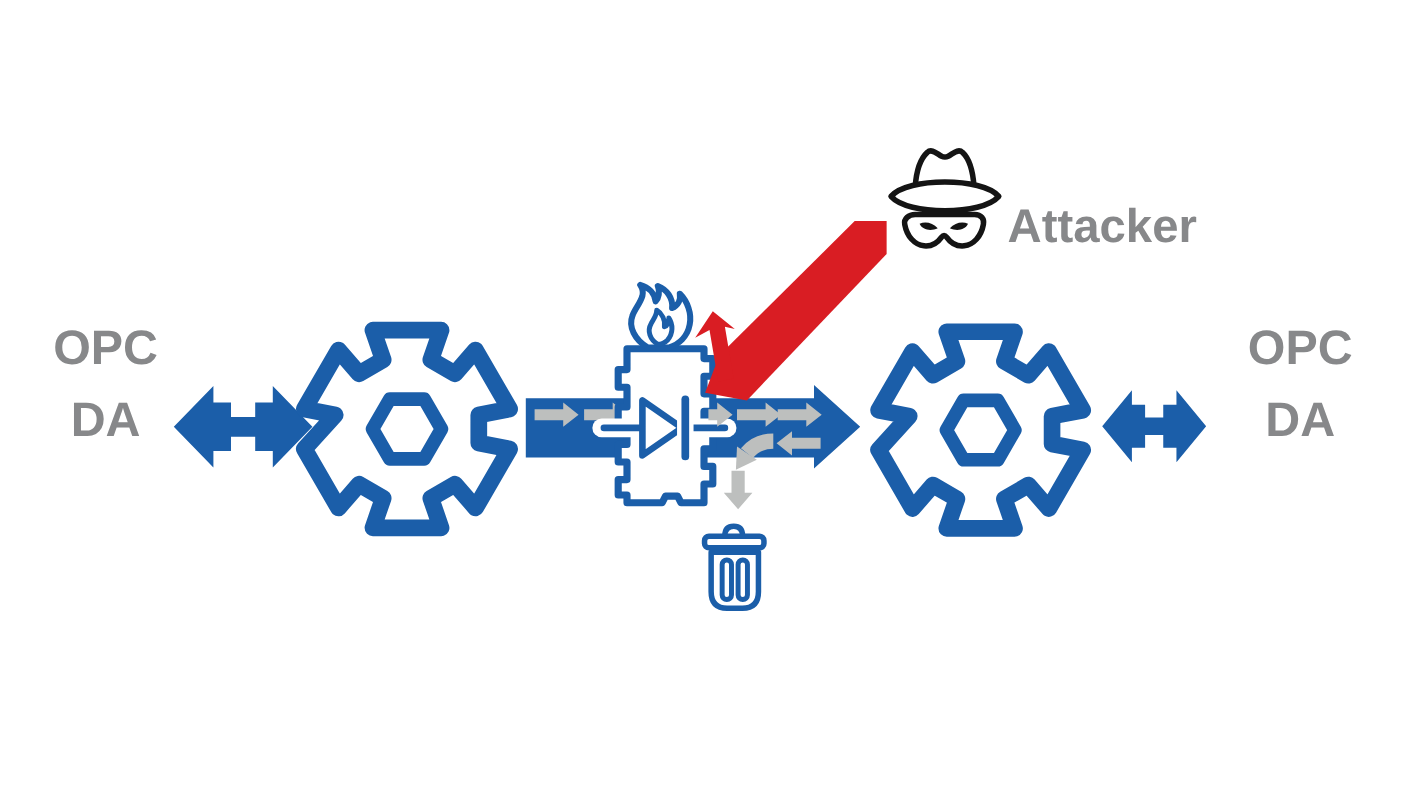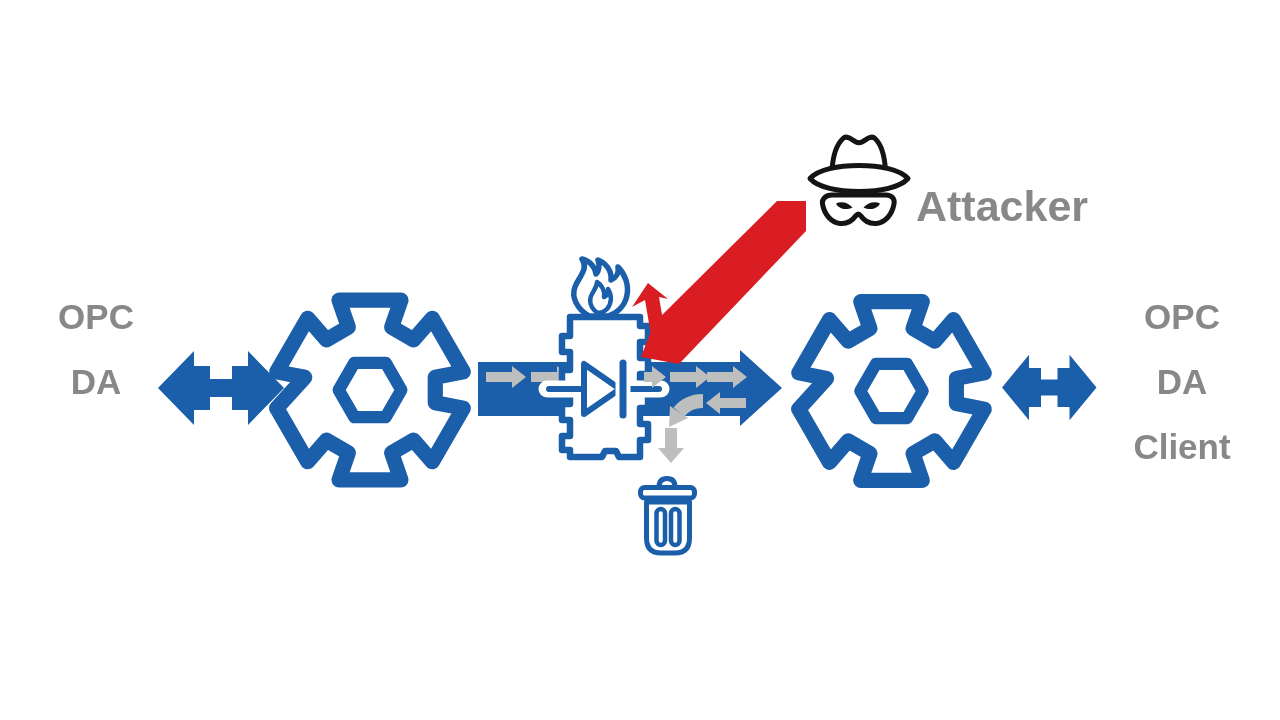--- a/index.html
+++ b/index.html
@@ -1,20 +1,20 @@
 <!DOCTYPE html>
 <html><head>
 <meta charset="utf-8">
 <style>
   html,body{margin:0;padding:0;background:#fff;}
   .canvas{position:relative;width:1280px;height:720px;background:#ffffff;overflow:hidden;
           font-family:"Liberation Sans",sans-serif;}
   .canvas svg.diagram{position:absolute;left:0;top:0;}
   .label{position:absolute;color:#87888a;font-weight:bold;text-align:center;}
-  .label-3line{font-size:35px;line-height:65px;letter-spacing:0px;}
+  .label-3line{font-size:44px;line-height:65px;letter-spacing:0px;}
   .label-server{left:0px;top:284px;width:192px;}
   .label-client{left:1098px;top:284px;width:168px;}
   .label-attacker{left:916px;top:185px;font-size:43px;line-height:43px;text-align:right;}
   
   .blue-fill{fill:#1b5ea9;}
   .blue-line{fill:#ffffff;stroke:#1b5ea9;stroke-linejoin:round;stroke-linecap:round;}
   .gray-fill{fill:#bdbfbe;}
   .red-fill{fill:#d91d23;}
   .black-line{fill:#ffffff;stroke:#141414;stroke-width:5;stroke-linejoin:round;stroke-linecap:round;}
 </style>
@@ -115,16 +115,15 @@
   <div class="label label-3line label-server">
     <div>OPC</div>
     <div>DA</div>
   </div>
 
   <div class="label label-attacker">Attacker</div>
 
   <div class="label label-3line label-client">
     <div>OPC</div>
     <div>DA</div>
-    <div>Client</div>
   </div>
 
 </div>
 
 </body></html>

